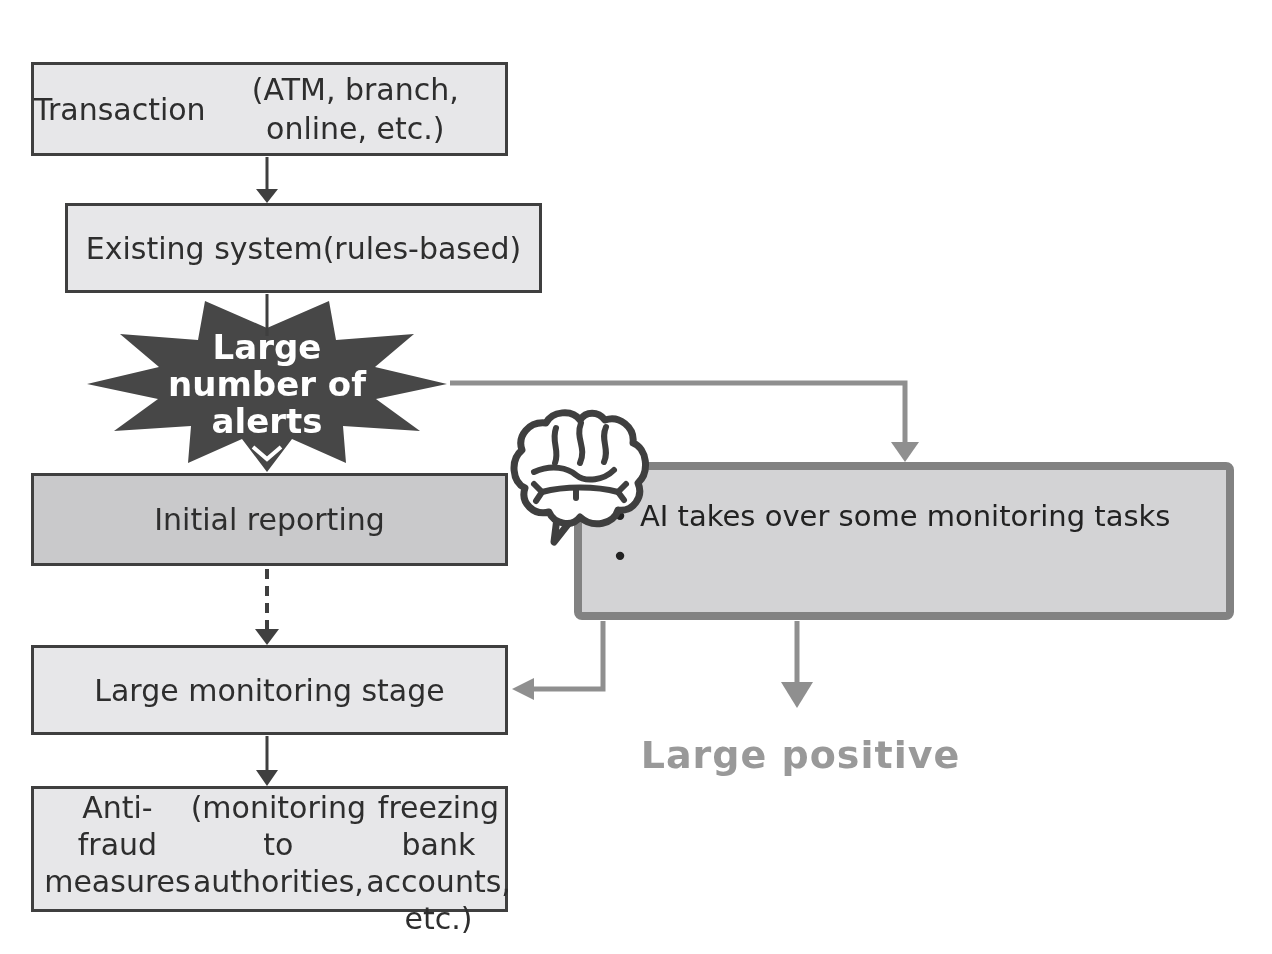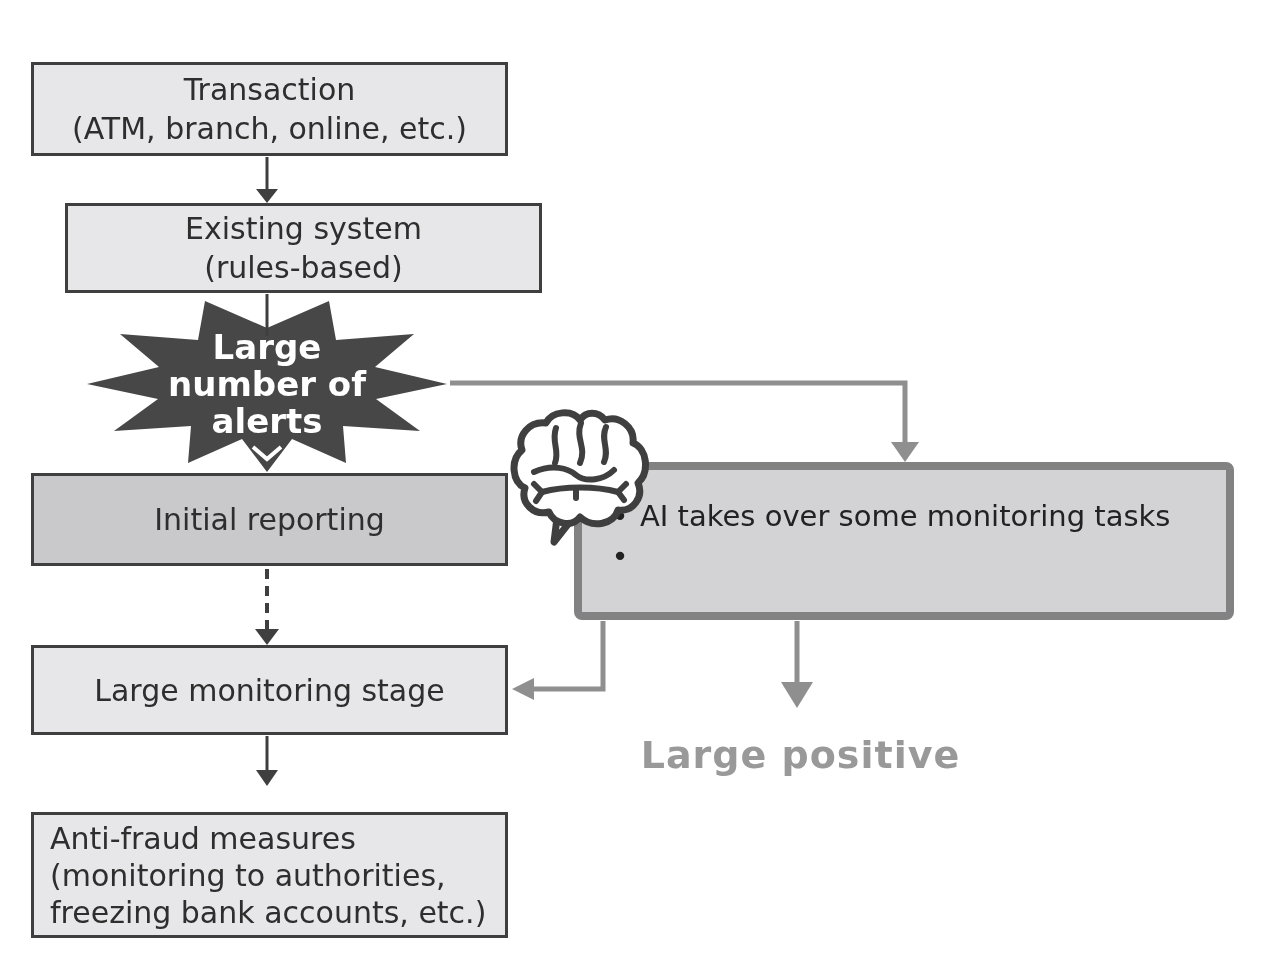--- a/index.html
+++ b/index.html
@@ -3,30 +3,30 @@
 <meta charset="utf-8">
 <style>
   html,body{margin:0;padding:0;background:#ffffff;}
   .canvas{
     position:relative;width:1272px;height:954px;background:#ffffff;
     font-family:"DejaVu Sans","Liberation Sans",sans-serif;overflow:hidden;
   }
   .node{
     position:absolute;box-sizing:border-box;
     border:3px solid #3f3f3f;background:#e7e7e9;color:#2e2e2e;
-    display:flex;flex-direction:column;justify-content:center;align-items:center;
+    display:flex;justify-content:center;align-items:center;
     text-align:center;font-size:30px;line-height:39px;
   }
   .node-transaction{left:31px;top:62px;width:477px;height:94px;}
   .node-existing{left:31px;top:203px;width:477px;height:90px;margin-left:34px;}
   .node-initial{left:31px;top:473px;width:477px;height:93px;background:#c9c9cb;}
   .node-second{left:31px;top:645px;width:477px;height:90px;}
   .node-antifraud{
     left:31px;top:786px;width:477px;height:126px;
-    align-items:flex-start;text-align:left;padding-left:16px;line-height:37px;margin-top:26px;
+    align-items:flex-start;text-align:center;padding-left:16px;line-height:37px;
   }
   .svg-layer{position:absolute;left:0;top:0;z-index:3;pointer-events:none;}
   .star-wrap{position:absolute;left:0;top:0;z-index:2;}
   .star-text{
     font-family:"DejaVu Sans","Liberation Sans",sans-serif;
     font-weight:bold;font-size:34px;fill:#ffffff;text-anchor:middle;
   }
   .ai-box{
     position:absolute;left:574px;top:462px;width:660px;height:158px;z-index:1;
     box-sizing:border-box;border:8px solid #828282;border-radius:8px;

